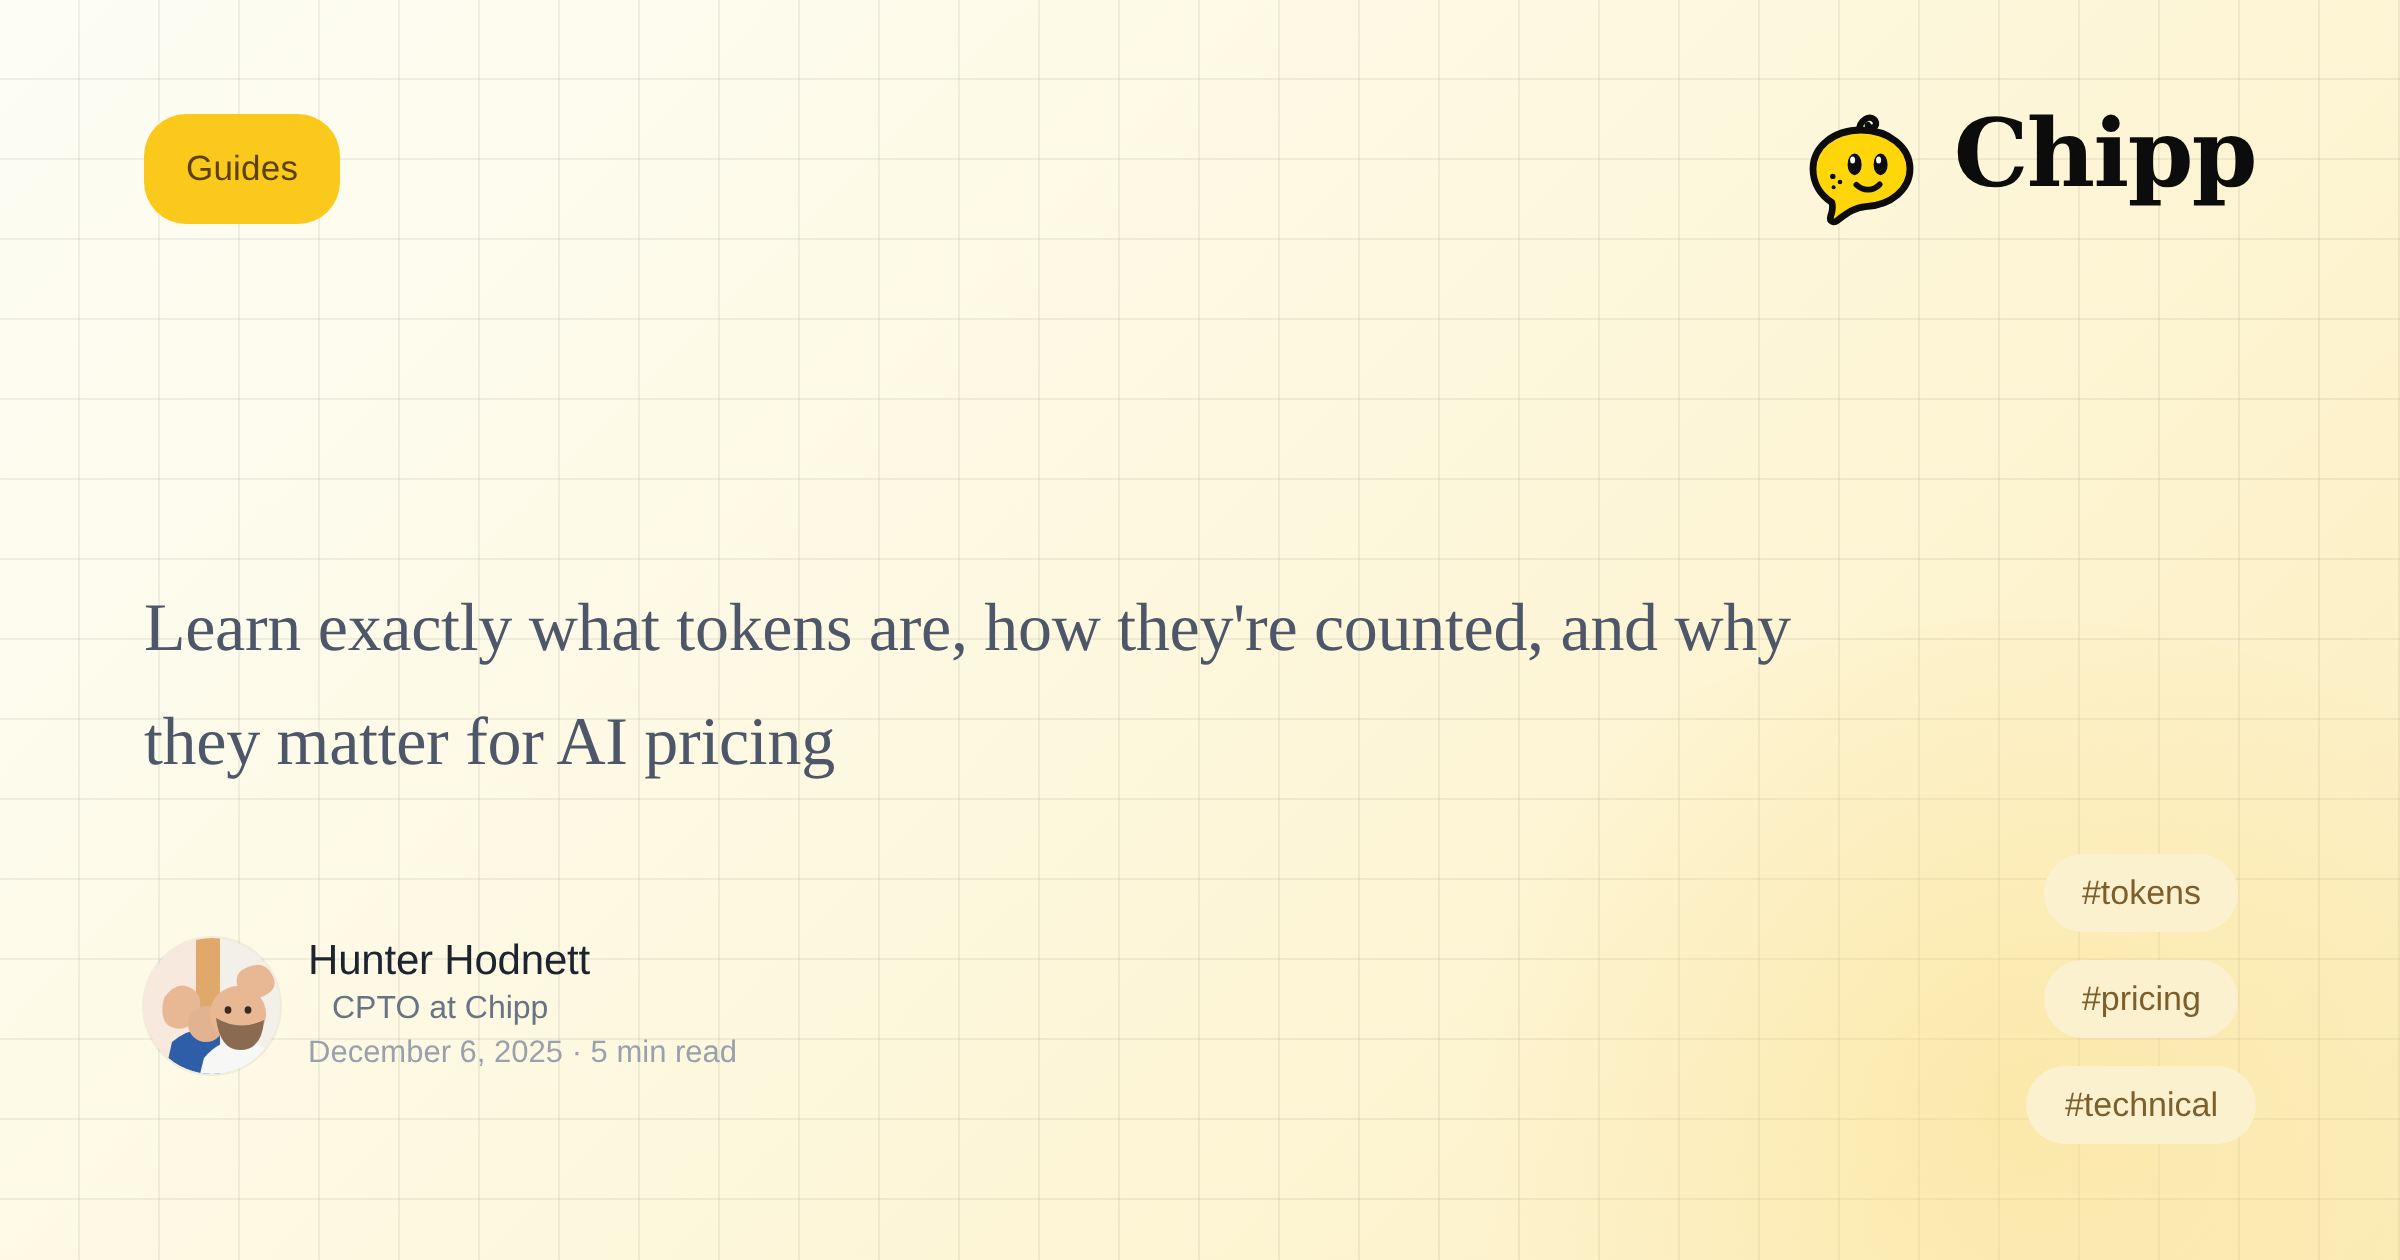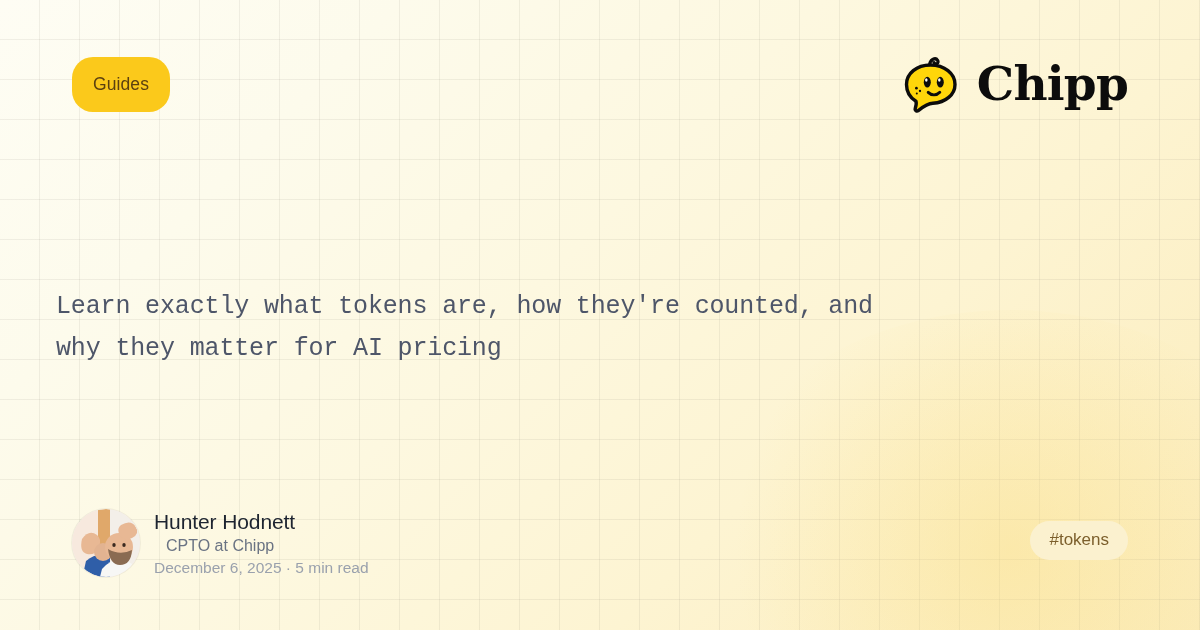--- a/index.html
+++ b/index.html
@@ -77,21 +77,21 @@
     color: #5c4110;
     font-size: 17.5px;
     font-weight: 400;
     letter-spacing: 0.1px;
     white-space: nowrap;
   }
 
   
   .brand-logo {
     display: flex;
-    align-items: center;
+    align-items: flex-start;
     gap: 14px;
   }
   .brand-mark {
     position: relative;
     width: 64px;
     height: 60px;
     flex: none;
   }
   .brand-mark svg { display: block; }
   .brand-word {
@@ -114,27 +114,27 @@
     font-family: "DejaVu Serif", serif;
     font-weight: 400;
     font-size: 72px;
     line-height: 1.04;
     color: #18203a;
     letter-spacing: -0.5px;
   }
 
   .subheadline {
     position: absolute;
-    left: 56px;
+    left: 72px;
     top: 286px;
     width: 870px;
     margin: 0;
-    font-family: Liberation Mono, monospace;
+    font-family: Liberation Serif, serif;
     font-weight: 300;
-    font-size: 25px;
+    font-size: 34px;
     line-height: 1.68;
     color: #4e5669;
     letter-spacing: -0.15px;
   }
 
   
   .footer-row {
     position: absolute;
     left: 72px;
     right: 72px;
@@ -293,16 +293,18 @@
       </span>
       <span class="author-meta">
         <span class="author-name">Hunter Hodnett</span>
         <span class="author-role">CPTO at Chipp</span>
         <span class="author-date">December 6, 2025 · 5 min read</span>
       </span>
     </div>
 
     <div class="tag-list">
       <span class="tag-pill">#tokens</span>
+      <span class="tag-pill">#pricing</span>
+      <span class="tag-pill">#technical</span>
     </div>
   </div>
 
 </div>
 
 </body></html>

